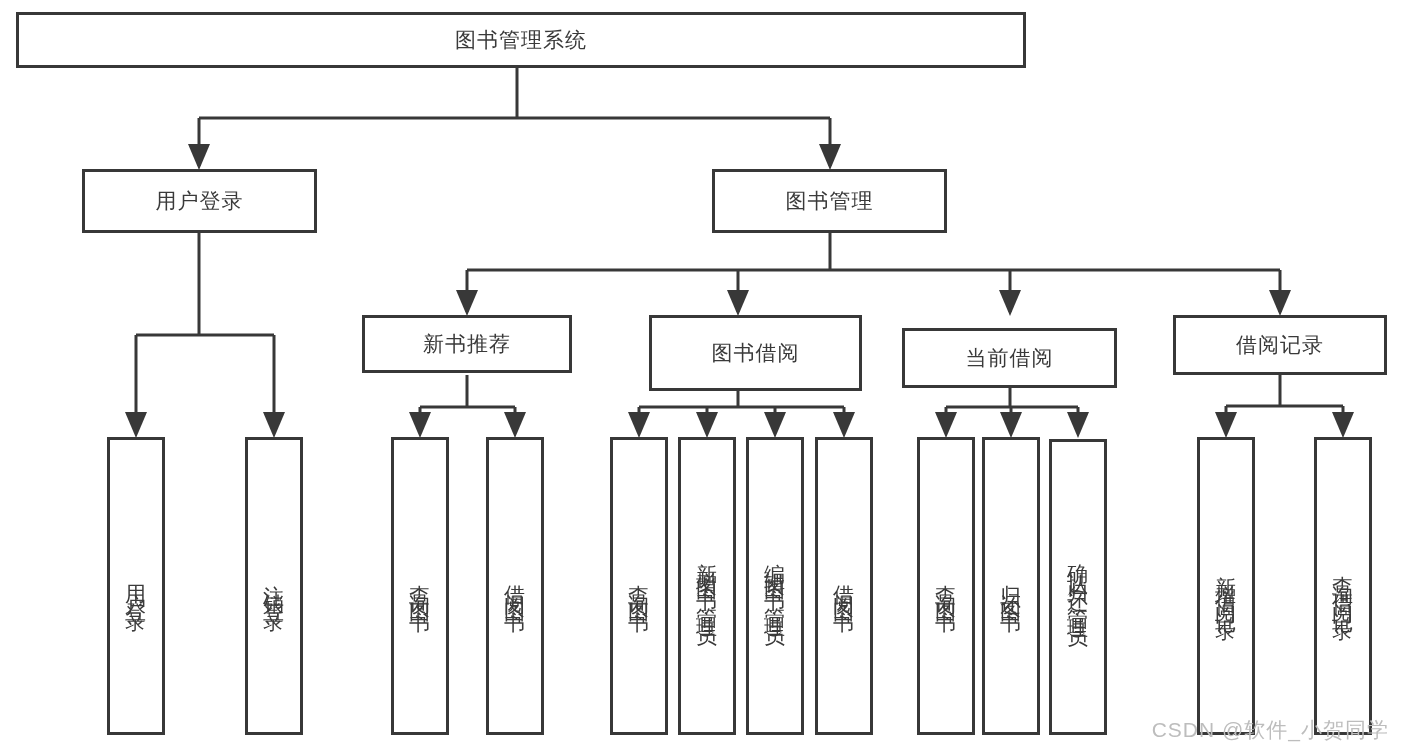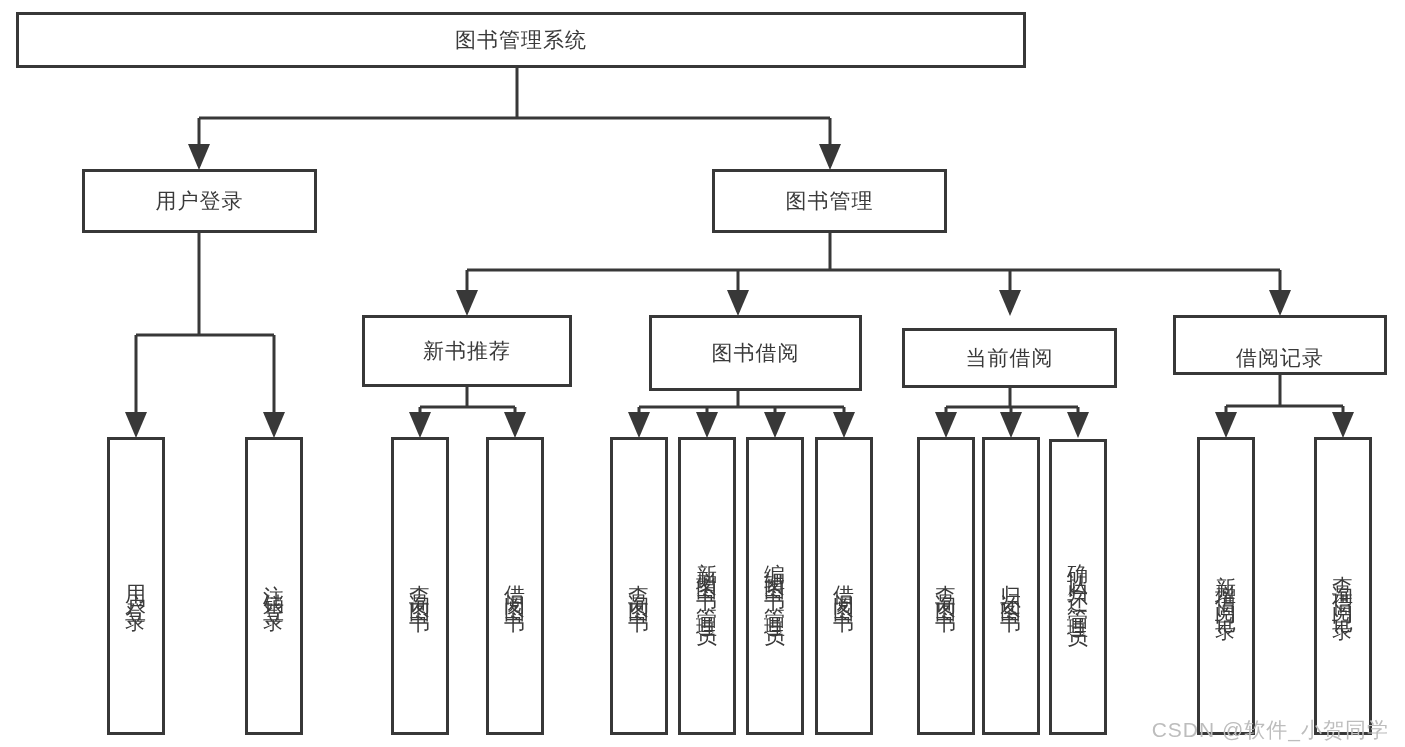--- a/index.html
+++ b/index.html
@@ -105,30 +105,30 @@
     <span class="h-label">图书管理系统</span>
   </div>
 
   <div class="box" style="left:82px; top:169px; width:235px; height:64px;">
     <span class="h-label">用户登录</span>
   </div>
   <div class="box" style="left:712px; top:169px; width:235px; height:64px;">
     <span class="h-label">图书管理</span>
   </div>
 
-  <div class="box" style="left:362px; top:315px; width:210px; height:72px;">
+  <div class="box" style="left:362px; top:315px; width:210px; height:58px;">
     <span class="h-label">新书推荐</span>
   </div>
   <div class="box" style="left:649px; top:315px; width:213px; height:76px;">
     <span class="h-label">图书借阅</span>
   </div>
   <div class="box" style="left:902px; top:328px; width:215px; height:60px;">
     <span class="h-label">当前借阅</span>
   </div>
-  <div class="box" style="left:1173px; top:315px; width:214px; height:60px;align-items:flex-end;">
+  <div class="box" style="left:1173px; top:315px; width:214px; height:60px;">
     <span class="h-label">借阅记录</span>
   </div>
 
   <div class="box" style="left:107px; top:437px; width:58px; height:298px;">
     <span class="v-label">用户登录</span>
   </div>
   <div class="box" style="left:245px; top:437px; width:58px; height:298px;">
     <span class="v-label">注销登录</span>
   </div>
 

